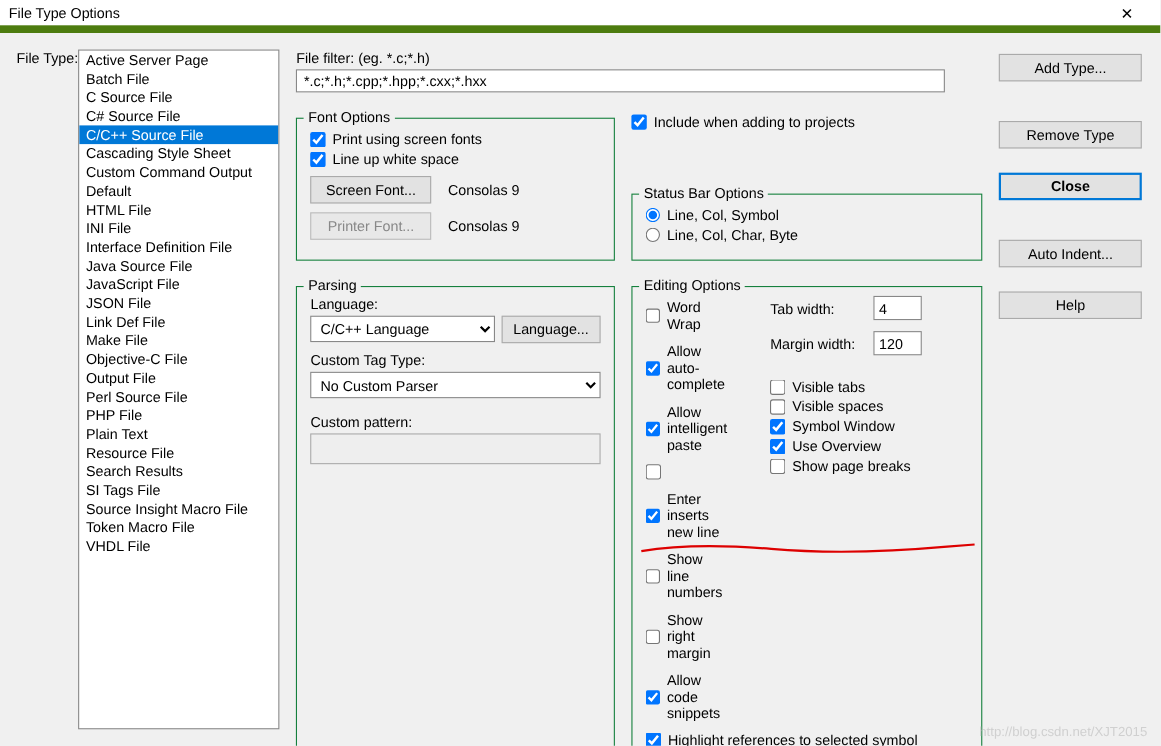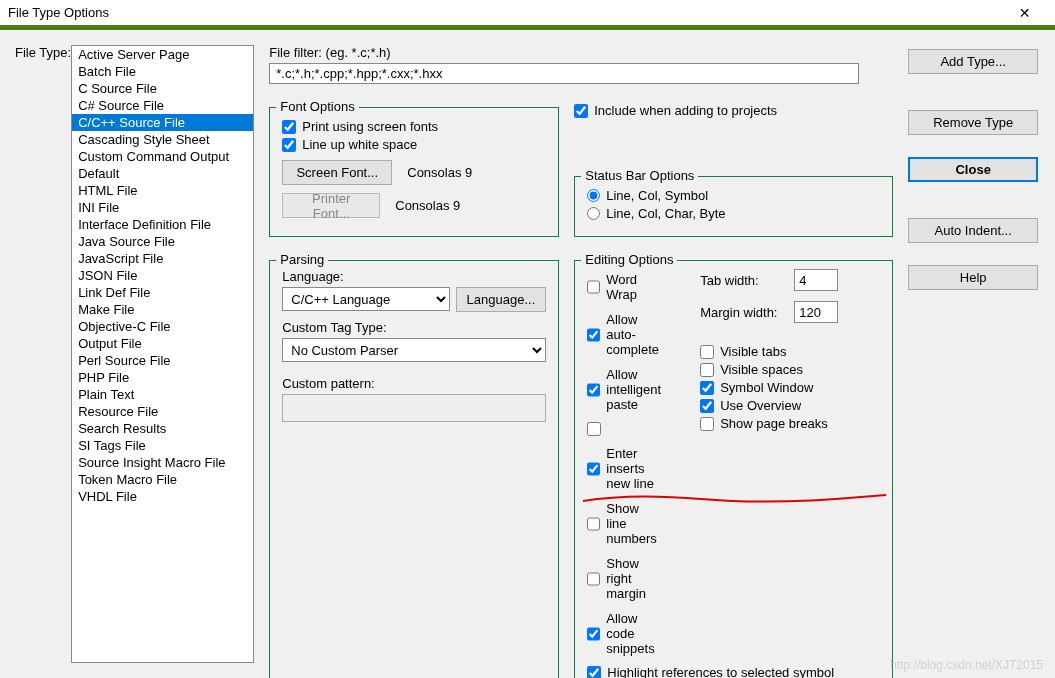--- a/index.html
+++ b/index.html
@@ -1,17 +1,17 @@
 <!DOCTYPE html>
 <html><head>
 <meta charset="utf-8">
 <style>
 * { box-sizing: border-box; margin: 0; padding: 0; font-family: "Segoe UI", Tahoma, sans-serif; font-size: 13px; }
 body { background: #f0f0f0; width: 1055px; height: 678px; overflow: hidden; }
-.titlebar { height: 30px; background: #fff; display: flex; align-items: center; padding: 0 8px; border-bottom: 5px solid #4d7c0f; }
+.titlebar { height: 30px; background: #fff; display: flex; align-items: center; padding: 0 8px; border-bottom: 7px solid #4d7c0f; }
 .titlebar-title { flex: 1; }
 .close-x { width: 45px; text-align: center; font-size: 14px; cursor: pointer; }
 .content { display: flex; padding: 15px; gap: 15px; height: calc(100% - 30px); }
 .left-col { width: 245px; display: flex; flex-direction: row; }
 .mid-col { flex: 1; display: flex; flex-direction: column; }
 .right-col { width: 135px; display: flex; flex-direction: column; gap: 8px; padding-top: 4px;}
 .label { margin-bottom: 3px; }
 .listbox { flex: 1; border: 1px solid #888; background: #fff; overflow-y: scroll; overflow-x: auto; }
 .listbox-item { padding: 1px 6px; white-space: nowrap; cursor: pointer; }
 .listbox-item.selected { background: #0078d7; color: #fff; }
@@ -117,21 +117,21 @@
         </label>
         <label class="checkrow">
           <input type="checkbox" id="cb-luw" checked="" style="">
           <span>Line up white space</span>
         </label>
         <div class="font-row">
           <button class="btn" style="width:110px">Screen Font...</button>
           <span>Consolas 9</span>
         </div>
         <div class="font-row">
-          <button class="btn disabled" style="width:98px">Printer Font...</button>
+          <button class="btn disabled" style="width:110px">Printer Font...</button>
           <span>Consolas 9</span>
         </div>
       </div>
 
       <div style="flex:1; display:flex; flex-direction:column;">
         <label class="checkrow" style="margin-top:4px; margin-bottom:50px;">
           <input type="checkbox" id="cb-inc" checked="" style="">
           <span>Include when adding to projects</span>
         </label>
         <div class="fieldset">

